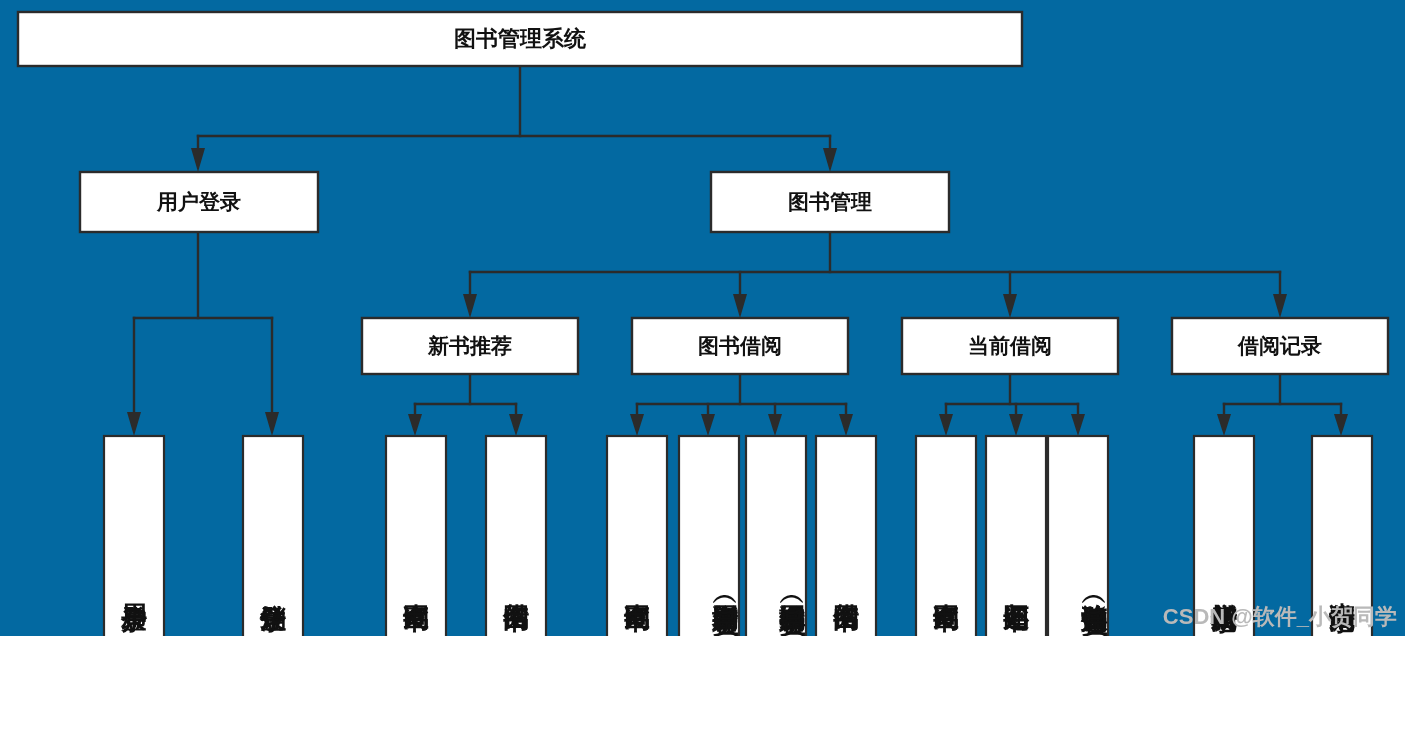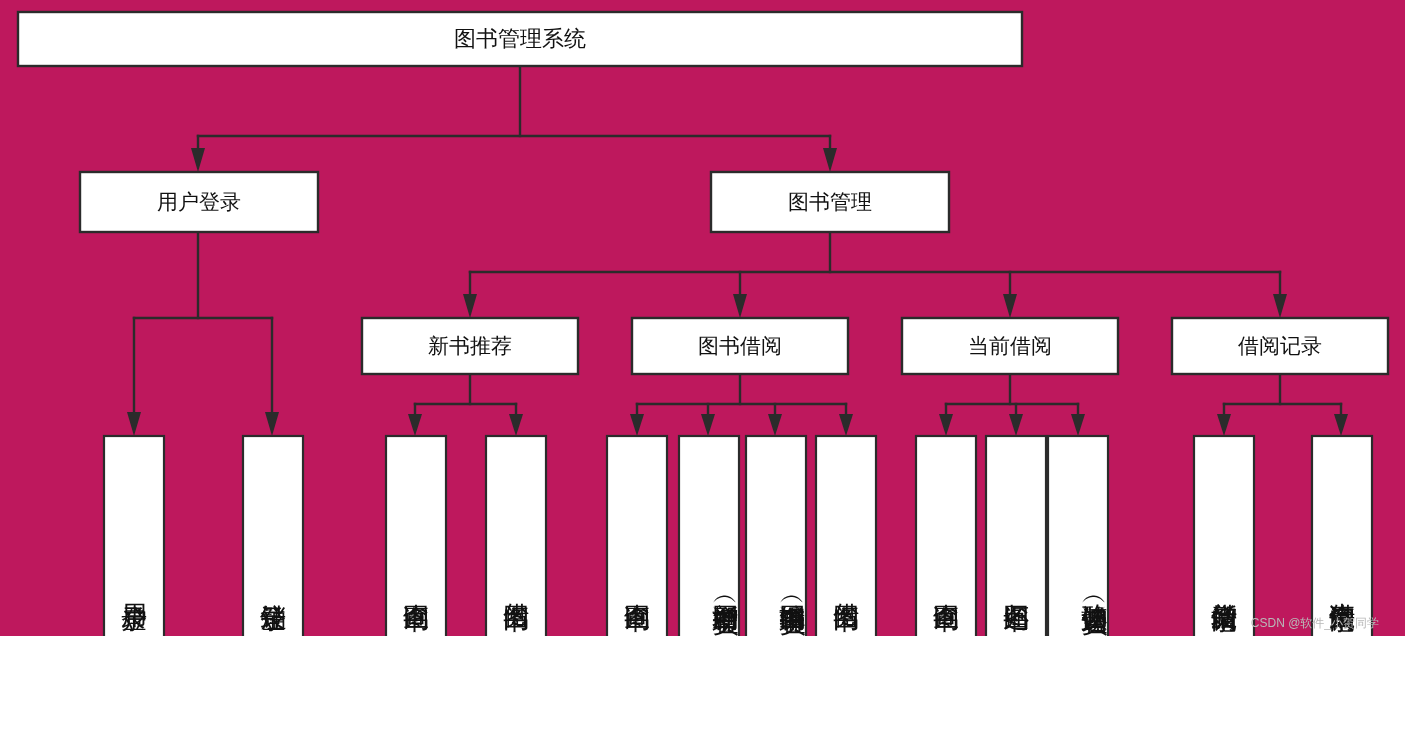--- a/index.html
+++ b/index.html
@@ -7,22 +7,23 @@
     padding: 0;
     background: #ffffff;
   }
   body {
     font-family: "Liberation Sans", "DejaVu Sans", sans-serif;
   }
   #stage {
     position: relative;
     width: 1405px;
     height: 636px;
-    background: #be185d;
+    background: #0369a1;
     overflow: hidden;
+    font-weight: bold;
   }
   #chart-svg {
     position: absolute;
     left: 0;
     top: 0;
     width: 1405px;
     height: 747px;
   }
   .node-box {
     fill: #ffffff;
@@ -69,24 +70,24 @@
     letter-spacing: 1px;
     display: flex;
     align-items: center;
     justify-content: center;
     text-align: center;
     white-space: nowrap;
     pointer-events: none;
   }
   .watermark {
     position: absolute;
-    right: 26px;
+    right: 8px;
     bottom: 4px;
     font-family: "Liberation Sans", "DejaVu Sans", sans-serif;
-    font-size: 12px;
+    font-size: 22px;
     color: #b9b9b9;
     white-space: nowrap;
   }
 </style>
 </head>
 <body>
 
 <div id="stage">
 
   <svg id="chart-svg" viewBox="0 0 1405 747">

